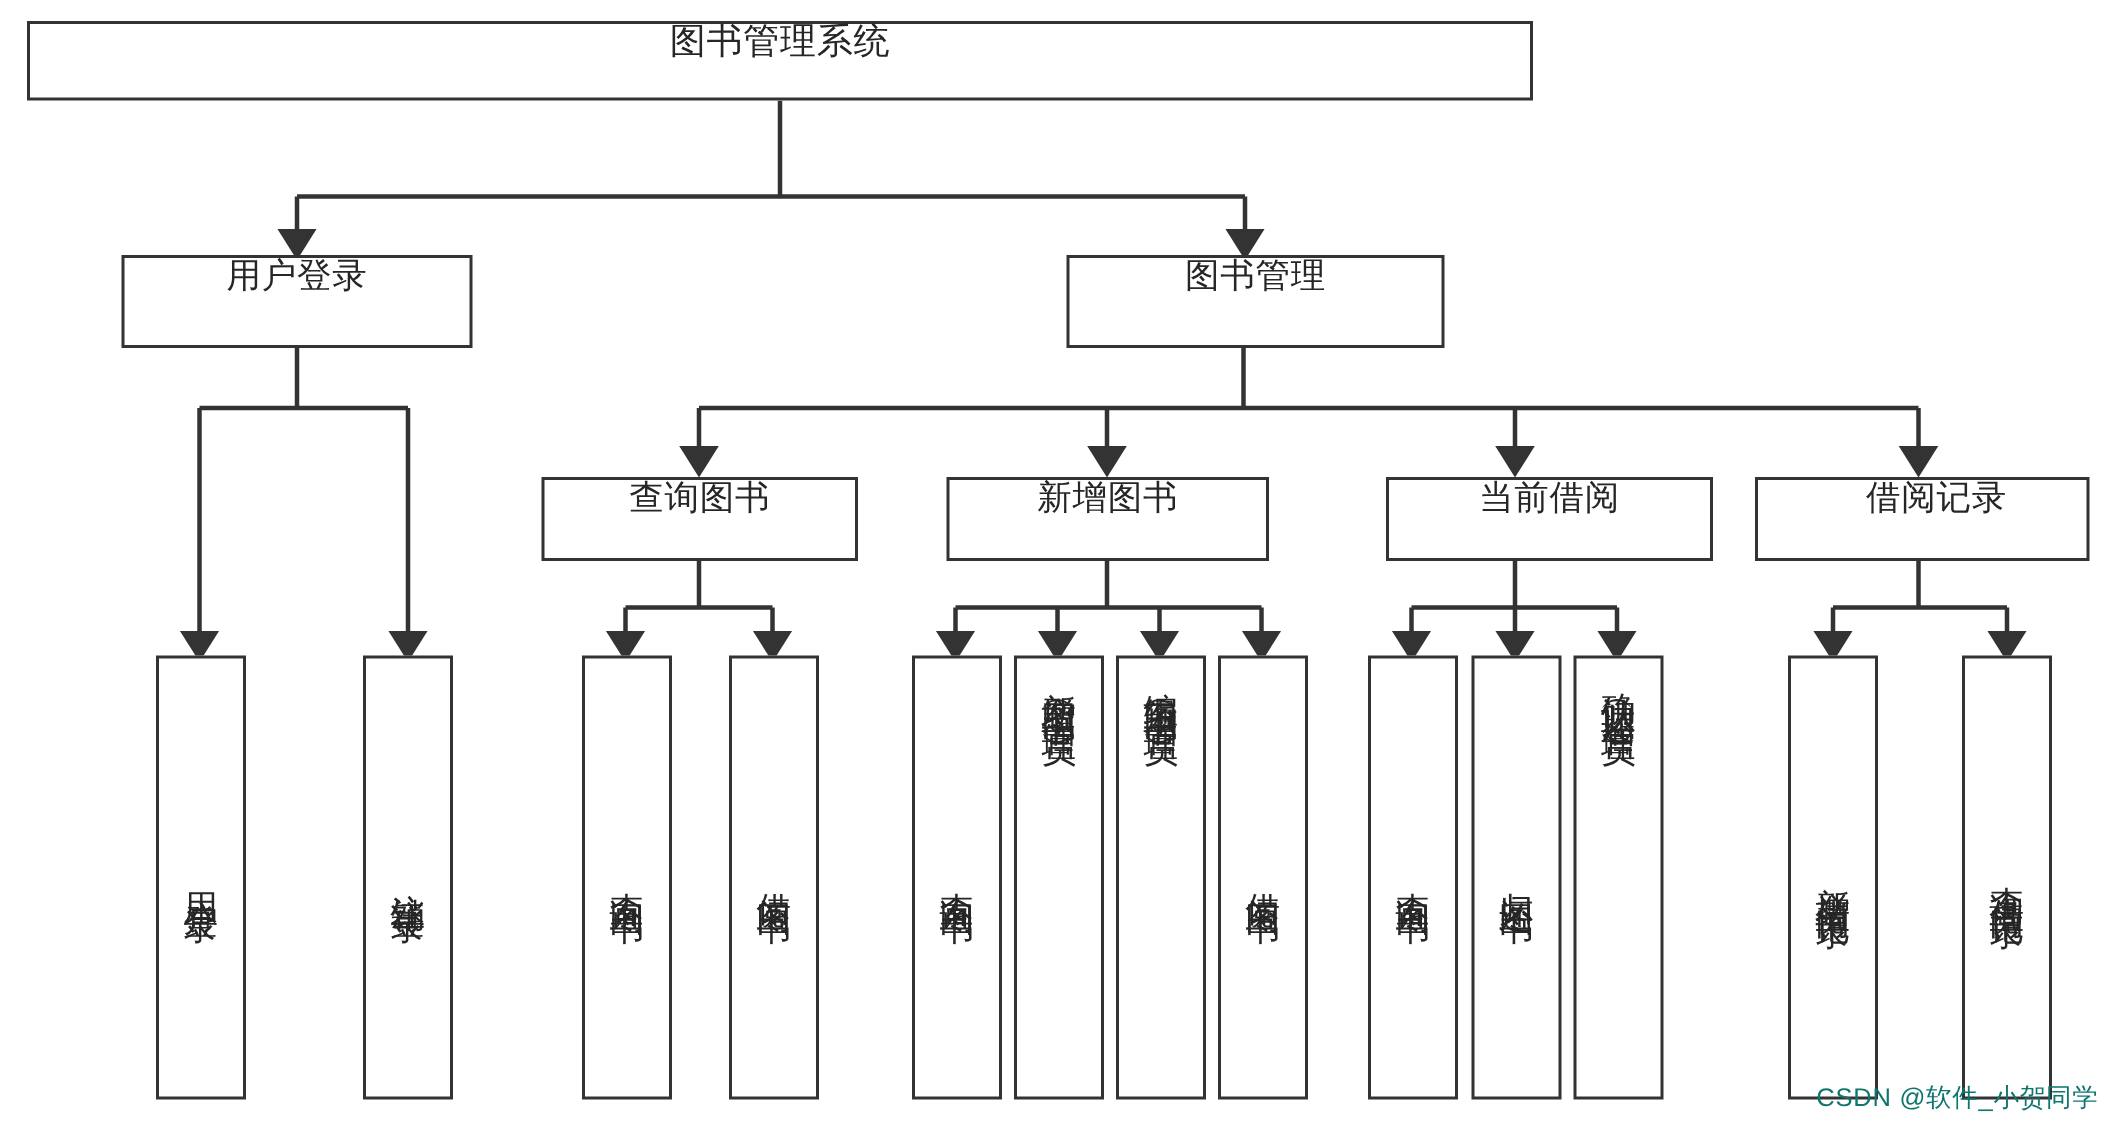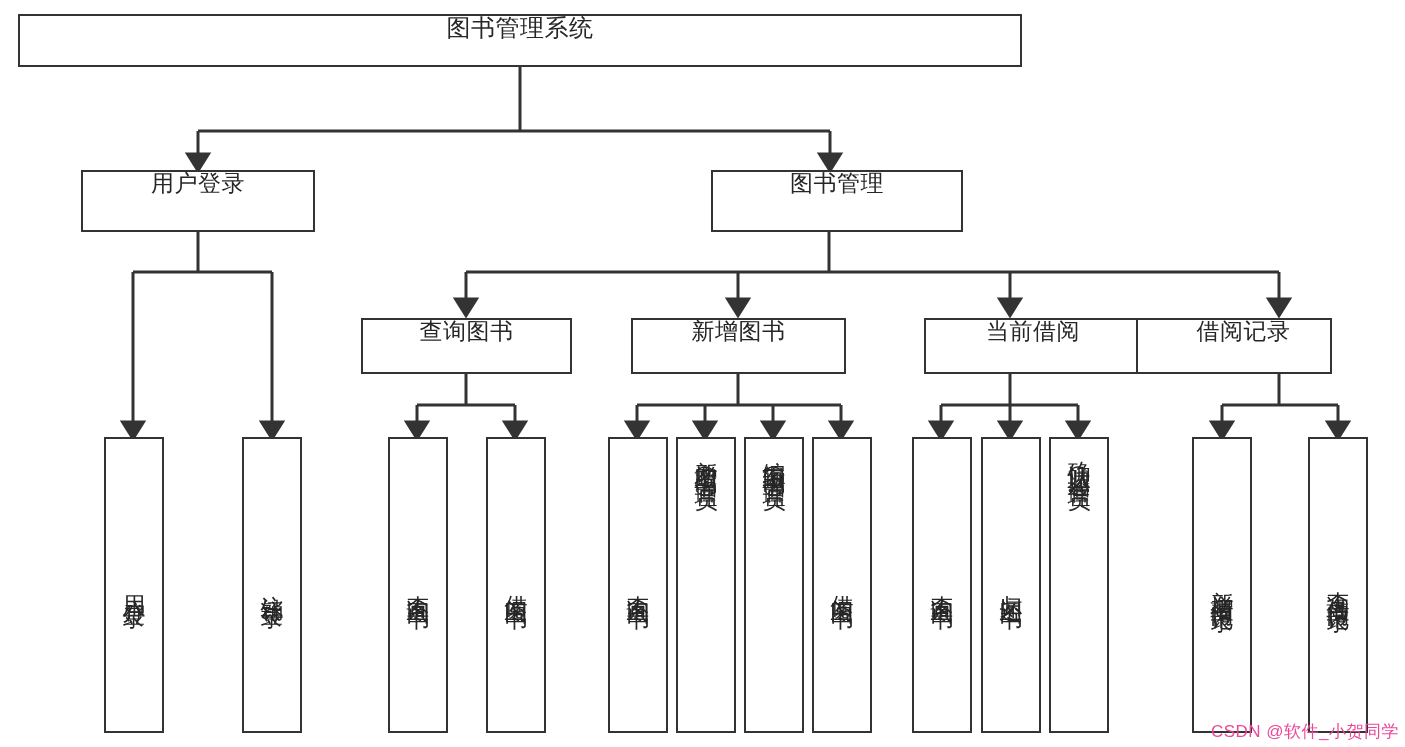--- a/index.html
+++ b/index.html
@@ -54,21 +54,21 @@
     letter-spacing:4px;
     white-space:nowrap;
   }
   .node.v{align-items:center;}
   .node.v.topalign{align-items:flex-start;}
   .node.v.topalign .label{margin-top:4px;}
   #watermark{
     position:absolute;
     right:6px;bottom:4px;
     font-size:17px;
-    color:#ec4899;
+    color:#0f766e;
     letter-spacing:0.5px;
     z-index:5;
     white-space:nowrap;
     font-family:"Liberation Sans","DejaVu Sans",sans-serif;
   }
 </style>
 </head>
 <body>
 
 <div id="diagram-root">
@@ -137,21 +137,21 @@
 
   <div class="node h" style="left:361px;top:318px;width:211px;height:56px;">
     <span class="label">查询图书</span>
   </div>
   <div class="node h" style="left:631px;top:318px;width:215px;height:56px;">
     <span class="label">新增图书</span>
   </div>
   <div class="node h" style="left:901px;top:318px;width:218px;height:56px;margin-left:23px;">
     <span class="label">当前借阅</span>
   </div>
-  <div class="node h" style="left:1136px;top:318px;width:196px;height:56px;padding-left:19px;">
+  <div class="node h" style="left:1170px;top:318px;width:223px;height:56px;padding-left:19px;">
     <span class="label">借阅记录</span>
   </div>
 
   <div class="node v" style="left:104px;top:437px;width:60px;height:296px;">
     <span class="label">用户登录</span>
   </div>
   <div class="node v" style="left:242px;top:437px;width:60px;height:296px;">
     <span class="label">注销登录</span>
   </div>
 

